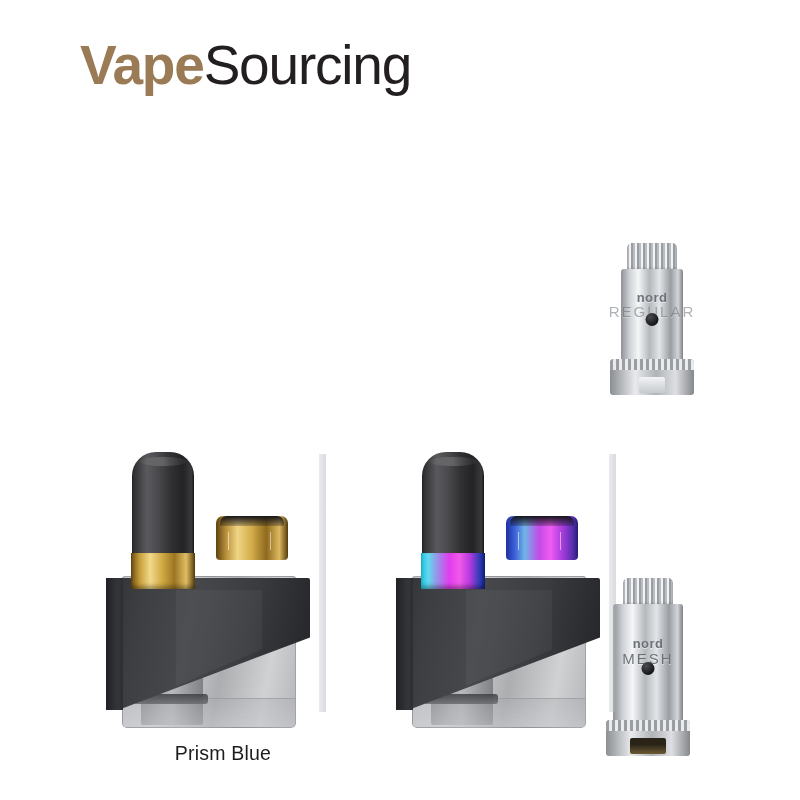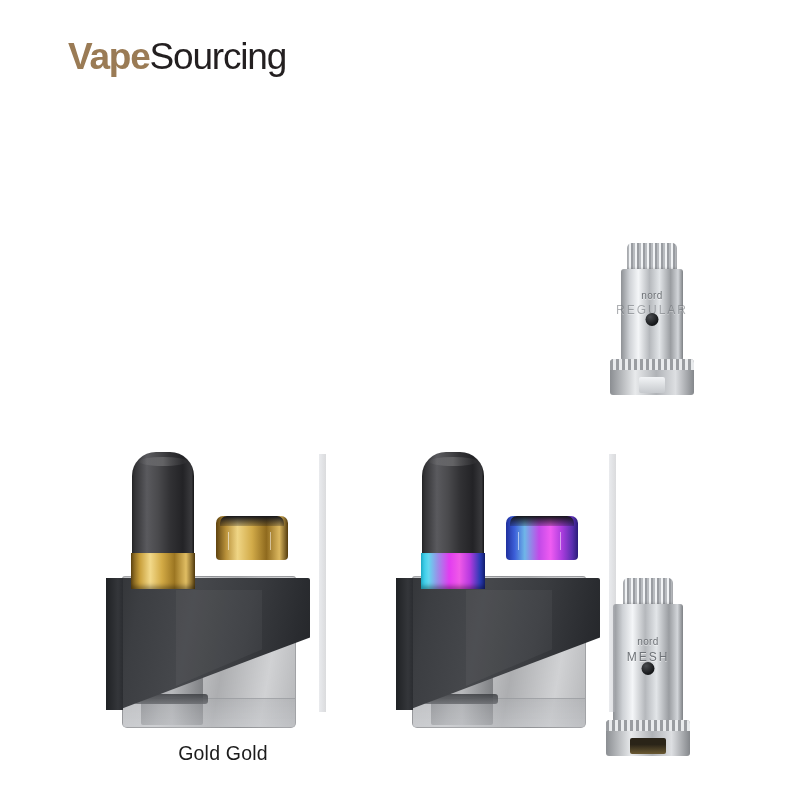--- a/index.html
+++ b/index.html
@@ -10,22 +10,22 @@
     background: #ffffff;
     font-family: "Liberation Sans", sans-serif;
     overflow: hidden;
   }
 
   #page { position: relative; width: 800px; height: 800px; background: #fff; }
 
   
   .brand {
     position: absolute;
-    left: 68px; top: 38px;
-    font-size: 37px;
+    left: 80px; top: 38px;
+    font-size: 55px;
     letter-spacing: -1.2px;
     font-weight: 400;
     white-space: nowrap;
     line-height: 1;
   }
   .brand .b-vape { font-weight: 700; color: #9a7b55; }
   .brand .b-sourcing { font-weight: 400; color: #231f20; }
 
   
   .variant { position: absolute; width: 290px; height: 330px; }
@@ -191,22 +191,22 @@
     background: radial-gradient(circle at 35% 30%, #4a4c50, #141618 70%);
   }
   .coil-regular .coil-hole { top: 70px; }
   .coil-mesh .coil-hole    { top: 84px; }
   .coil-text {
     position: absolute; left: 0; width: 100%;
     text-align: center; color: #6e7277;
     text-shadow: 0 1px 0 rgba(255,255,255,.55);
     pointer-events: none;
   }
-  .coil-brand { font-size: 10px; letter-spacing: .4px; font-weight: 400; }
-  .coil-type  { font-size: 12px; letter-spacing: 2px; }
+  .coil-brand { font-size: 13px; letter-spacing: .4px; font-weight: 700; }
+  .coil-type  { font-size: 15px; letter-spacing: 2px; }
   .coil-regular .coil-brand { top: 47px; }
   .coil-regular .coil-type  { top: 60px; opacity: .55; }
   .coil-mesh .coil-brand    { top: 58px; }
   .coil-mesh .coil-type     { top: 72px; }
   .coil-base {                  
     position: absolute; left: 50%; transform: translateX(-50%);
     bottom: 0; width: 84px; height: 36px;
     background: linear-gradient(90deg, #8b8e92, #e8eaec 30%, #b0b3b7 55%, #dddfe2 78%, #84878b);
     border-radius: 4px 4px 3px 3px;
   }
@@ -242,21 +242,21 @@
       <div class="tank"></div>
       <div class="tank-seam"></div>
       <div class="tank-coil"></div>
       <div class="tip"></div>
       <div class="tip-band" style="background: linear-gradient(90deg, rgb(109, 79, 20) 0%, rgb(201, 160, 60) 14%, rgb(242, 217, 138) 30%, rgb(211, 171, 70) 48%, rgb(156, 118, 34) 68%, rgb(224, 189, 99) 86%, rgb(93, 67, 16) 100%);"></div>
       <div class="port" style="background: linear-gradient(90deg, rgb(95, 67, 15) 0%, rgb(185, 145, 58) 14%, rgb(239, 213, 133) 30%, rgb(210, 171, 73) 50%, rgb(143, 106, 30) 70%, rgb(220, 184, 95) 88%, rgb(84, 59, 13) 100%);"></div>
       <div class="shell"></div>
       <div class="shell-edge"></div>
       <div class="shell-window"></div>
     </div>
-    <div class="variant-label">Gold Gold</div>
+    <div class="variant-label">Prism Blue</div>
   </div>
 
   <div class="variant v-rainbow">
     <div class="pod">
       <div class="tank"></div>
       <div class="tank-seam"></div>
       <div class="tank-coil"></div>
       <div class="tip"></div>
       <div class="tip-band" style="background: linear-gradient(90deg, rgb(37, 201, 232) 0%, rgb(99, 216, 239) 12%, rgb(154, 143, 232) 26%, rgb(226, 60, 240) 44%, rgb(240, 90, 232) 60%, rgb(184, 58, 224) 76%, rgb(43, 59, 181) 92%, rgb(21, 35, 126) 100%);"></div>
       <div class="port" style="background: linear-gradient(90deg, rgb(31, 47, 158) 0%, rgb(60, 95, 216) 12%, rgb(111, 182, 232) 26%, rgb(194, 74, 232) 46%, rgb(239, 92, 242) 62%, rgb(169, 60, 221) 78%, rgb(90, 47, 176) 92%, rgb(42, 29, 122) 100%);"></div>

